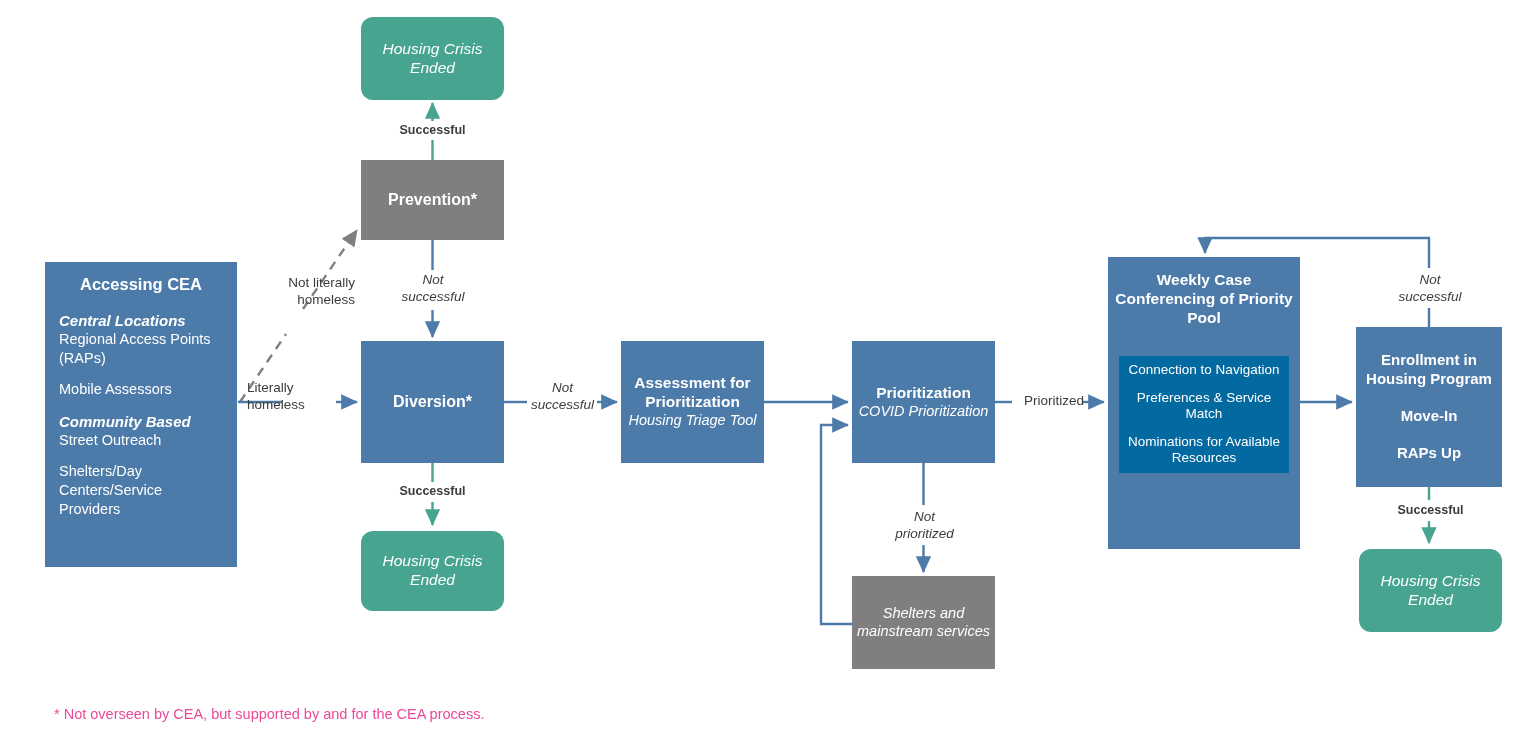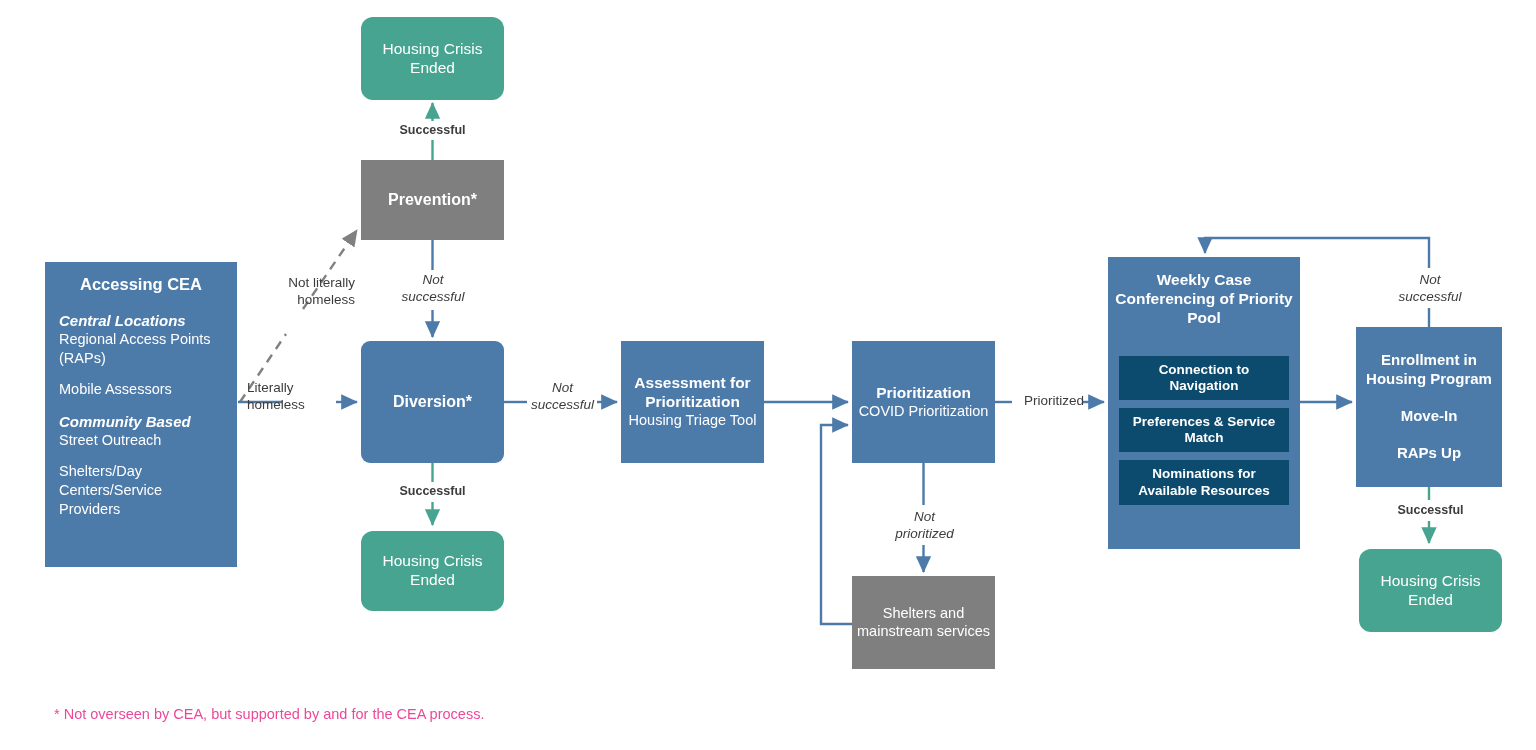--- a/index.html
+++ b/index.html
@@ -37,20 +37,21 @@
     line-height: 1.22;
   }
   .node.blue   { background: #4c7aa9; }
   .node.gray   { background: #7f7f7f; }
   .node.green  { background: #46a491; border-radius: 12px; }
   .node .ttl {
     font-weight: bold;
   }
   .node .sub {
     font-weight: normal;
+    font-style: italic;
   }
 
   
   #node-accessing-cea {
     left: 45px; top: 262px; width: 192px; height: 305px;
     align-items: stretch;
     justify-content: flex-start;
     padding: 12px 14px 0 14px;
     text-align: left;
     font-size: 14.5px;
@@ -67,46 +68,45 @@
     font-size: 15px;
     margin-top: 2px;
   }
   #node-accessing-cea .cea-line {
     margin-bottom: 12px;
     line-height: 1.3;
   }
 
   #node-hce-top     { left: 361px; top: 17px;  width: 143px; height: 83px; font-size: 15.5px; }
   #node-prevention  { left: 361px; top: 160px; width: 143px; height: 80px; font-size: 16px; }
-  #node-diversion   { left: 361px; top: 341px; width: 143px; height: 122px; font-size: 16px; border-radius: 9px; }
+  #node-diversion   { left: 361px; top: 341px; width: 143px; height: 122px; font-size: 16px; }
   #node-hce-mid     { left: 361px; top: 531px; width: 143px; height: 80px; font-size: 15.5px; }
 
   #node-assessment  { left: 621px; top: 341px; width: 143px; height: 122px; font-size: 15.5px; }
   #node-assessment .sub { font-size: 14.5px; }
 
   #node-prioritization { left: 852px; top: 341px; width: 143px; height: 122px; font-size: 15.5px; }
   #node-prioritization .sub { font-size: 14.5px; }
 
   #node-shelters    { left: 852px; top: 576px; width: 143px; height: 93px; font-size: 14.5px; }
 
   #node-weekly {
     left: 1108px; top: 257px; width: 192px; height: 292px;
     justify-content: flex-start;
     padding-top: 14px;
     font-size: 15.5px;
   }
   #node-weekly .ttl { margin-bottom: 28px; }
   .subbox {
-    background: #0c4a6e;
+    background: #0369a1;
     color: #ffffff;
     width: 162px;
     padding: 6px 4px;
-    margin-bottom: 8px;
     font-size: 13.5px;
-    font-weight: bold;
+    font-weight: normal;
     line-height: 1.2;
     text-align: center;
   }
 
   #node-enrollment {
     left: 1356px; top: 327px; width: 146px; height: 160px;
     font-size: 15px;
     justify-content: space-evenly;
     padding: 6px 2px;
   }

